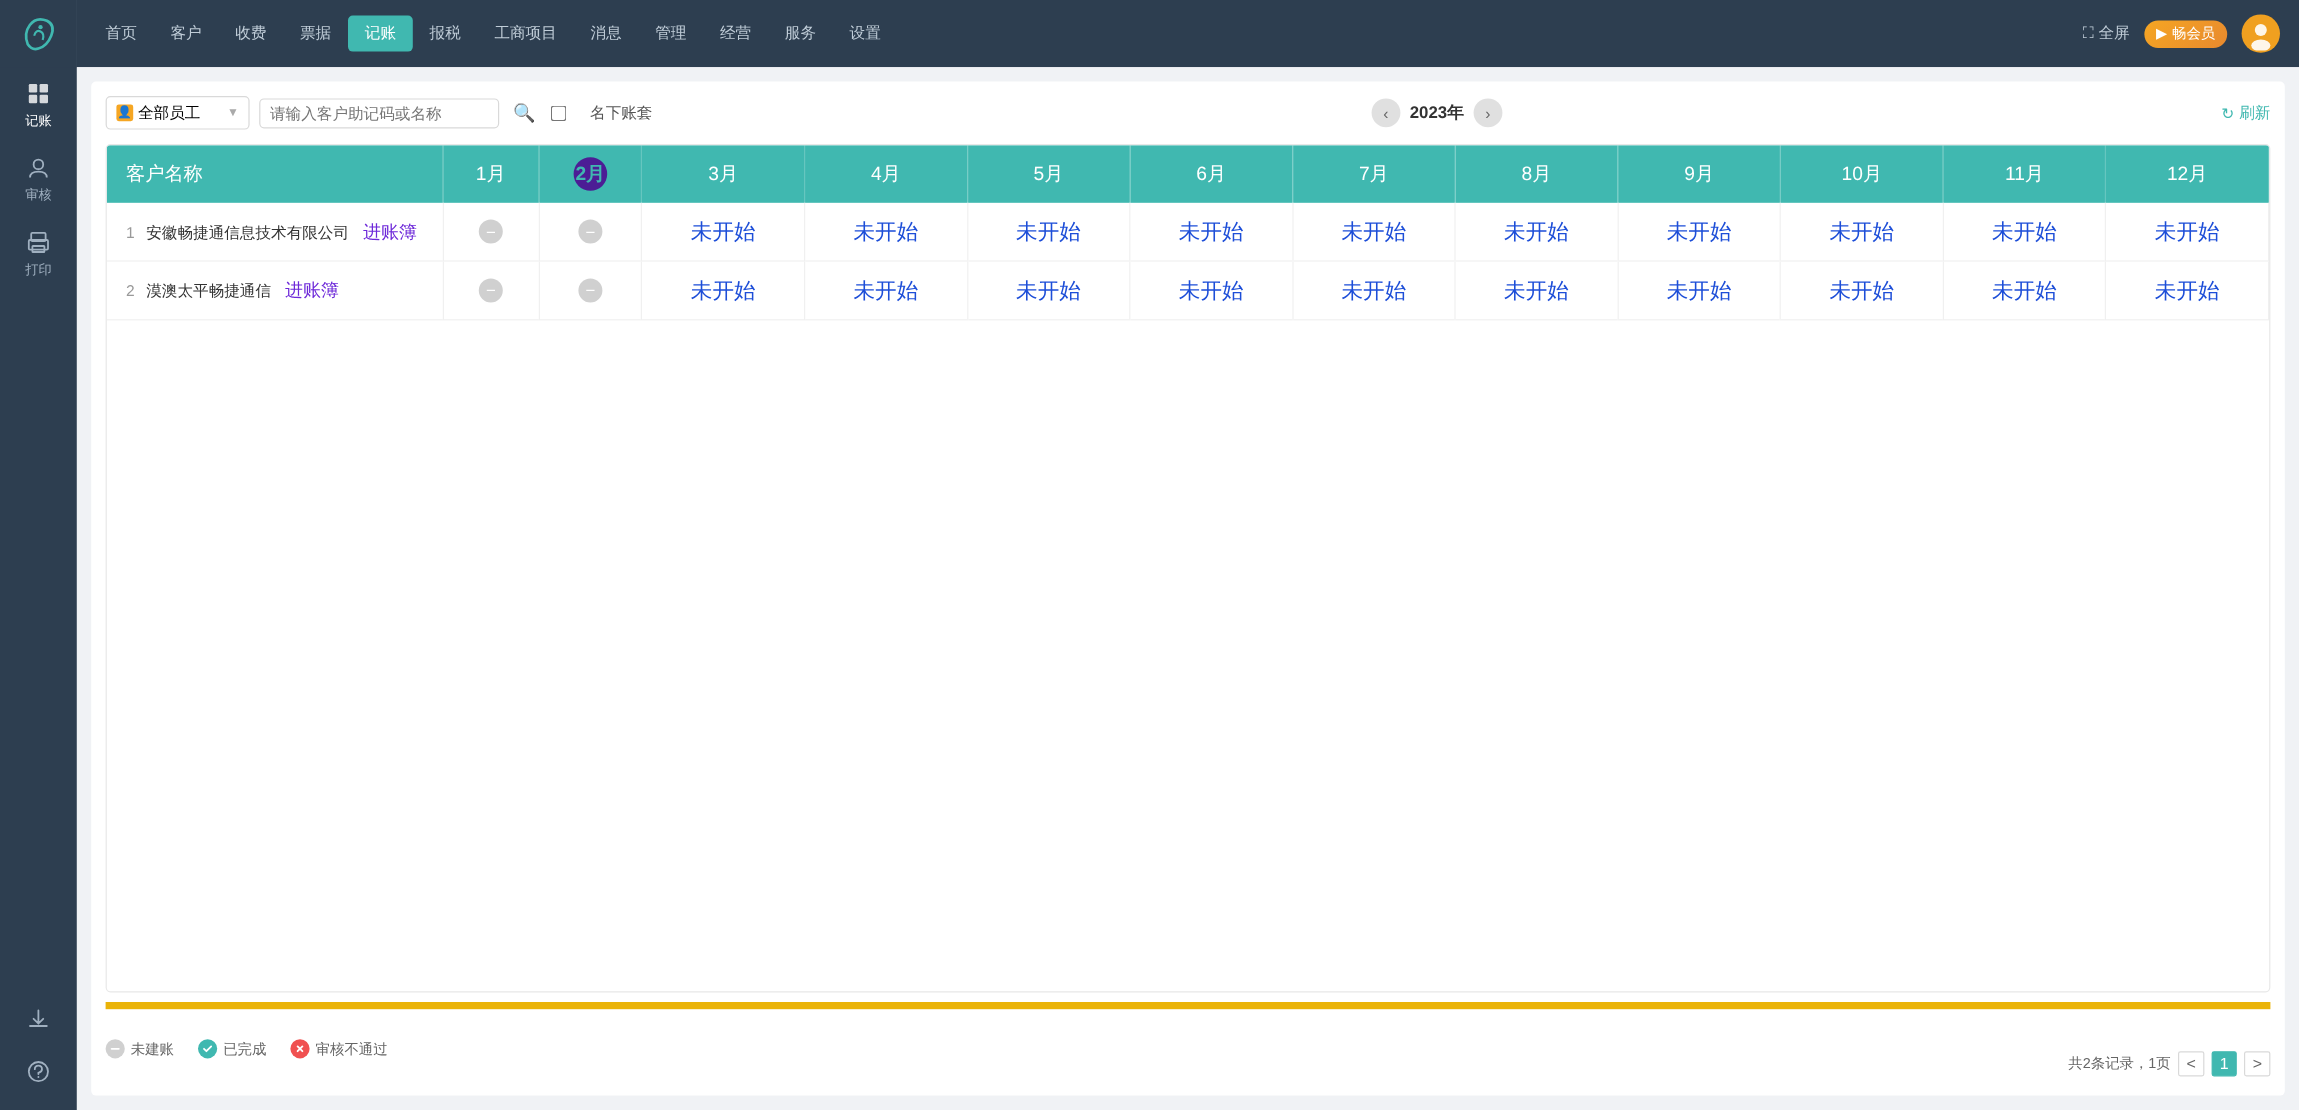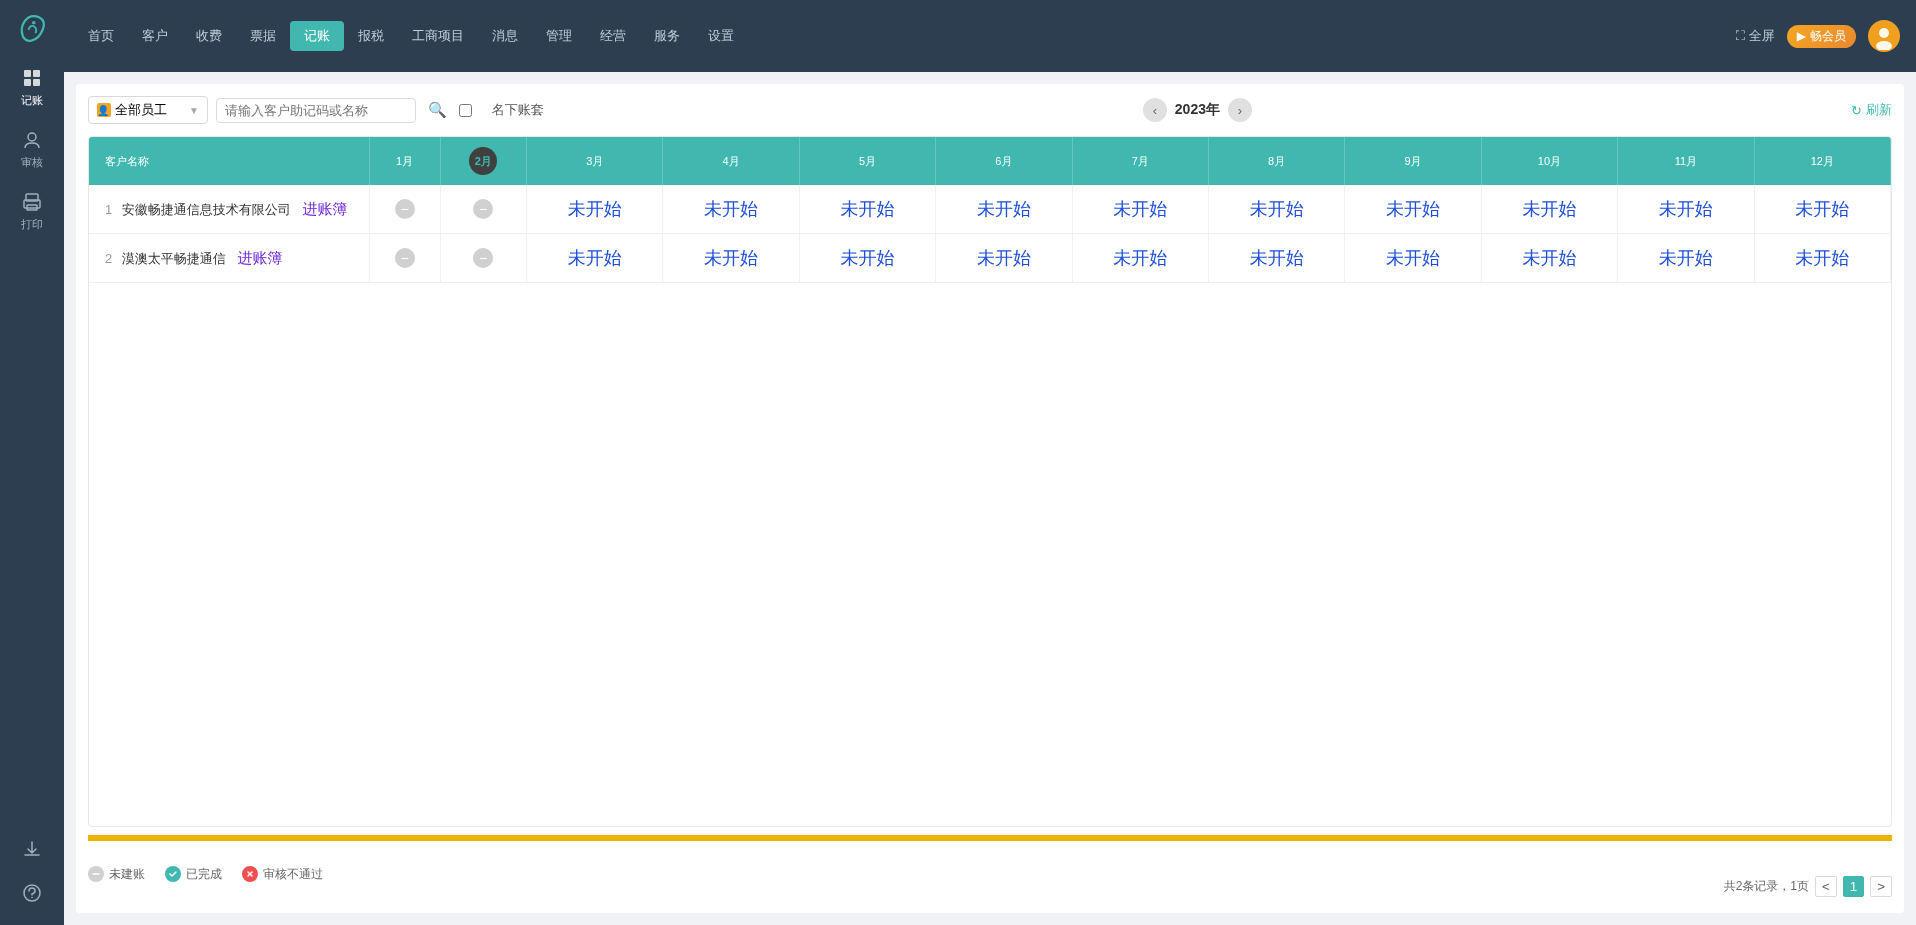--- a/index.html
+++ b/index.html
@@ -64,21 +64,21 @@
     
     .main-area {
       flex: 1;
       display: flex;
       flex-direction: column;
       overflow: hidden;
     }
 
     
     .topnav {
-      height: 72px;
+      height: 56px;
       background: #2d3e50;
       display: flex;
       align-items: center;
       padding: 0 0 0 10px;
       flex-shrink: 0;
     }
     .topnav-item {
       color: #c0cdd8;
       padding: 6px 14px;
       cursor: pointer;
@@ -215,29 +215,29 @@
     }
     thead tr {
       background: #40b8b0;
     }
     thead th {
       color: #fff;
       font-weight: normal;
       padding: 10px 8px;
       text-align: center;
       border-right: 1px solid rgba(255,255,255,0.2);
-      font-size: 11px;
+      font-size: 16px;
       white-space: nowrap;
     }
     thead th:first-child {
       text-align: left;
       padding-left: 16px;
     }
     .month-header-active {
-      background: #404040;
+      background: #4c1d95;
       color: #40b8b0;
       border-radius: 50%;
       width: 28px; height: 28px;
       display: inline-flex; align-items: center; justify-content: center;
       font-weight: bold;
     }
     tbody tr {
       border-bottom: 1px solid #f0f0f0;
     }
     tbody td {

